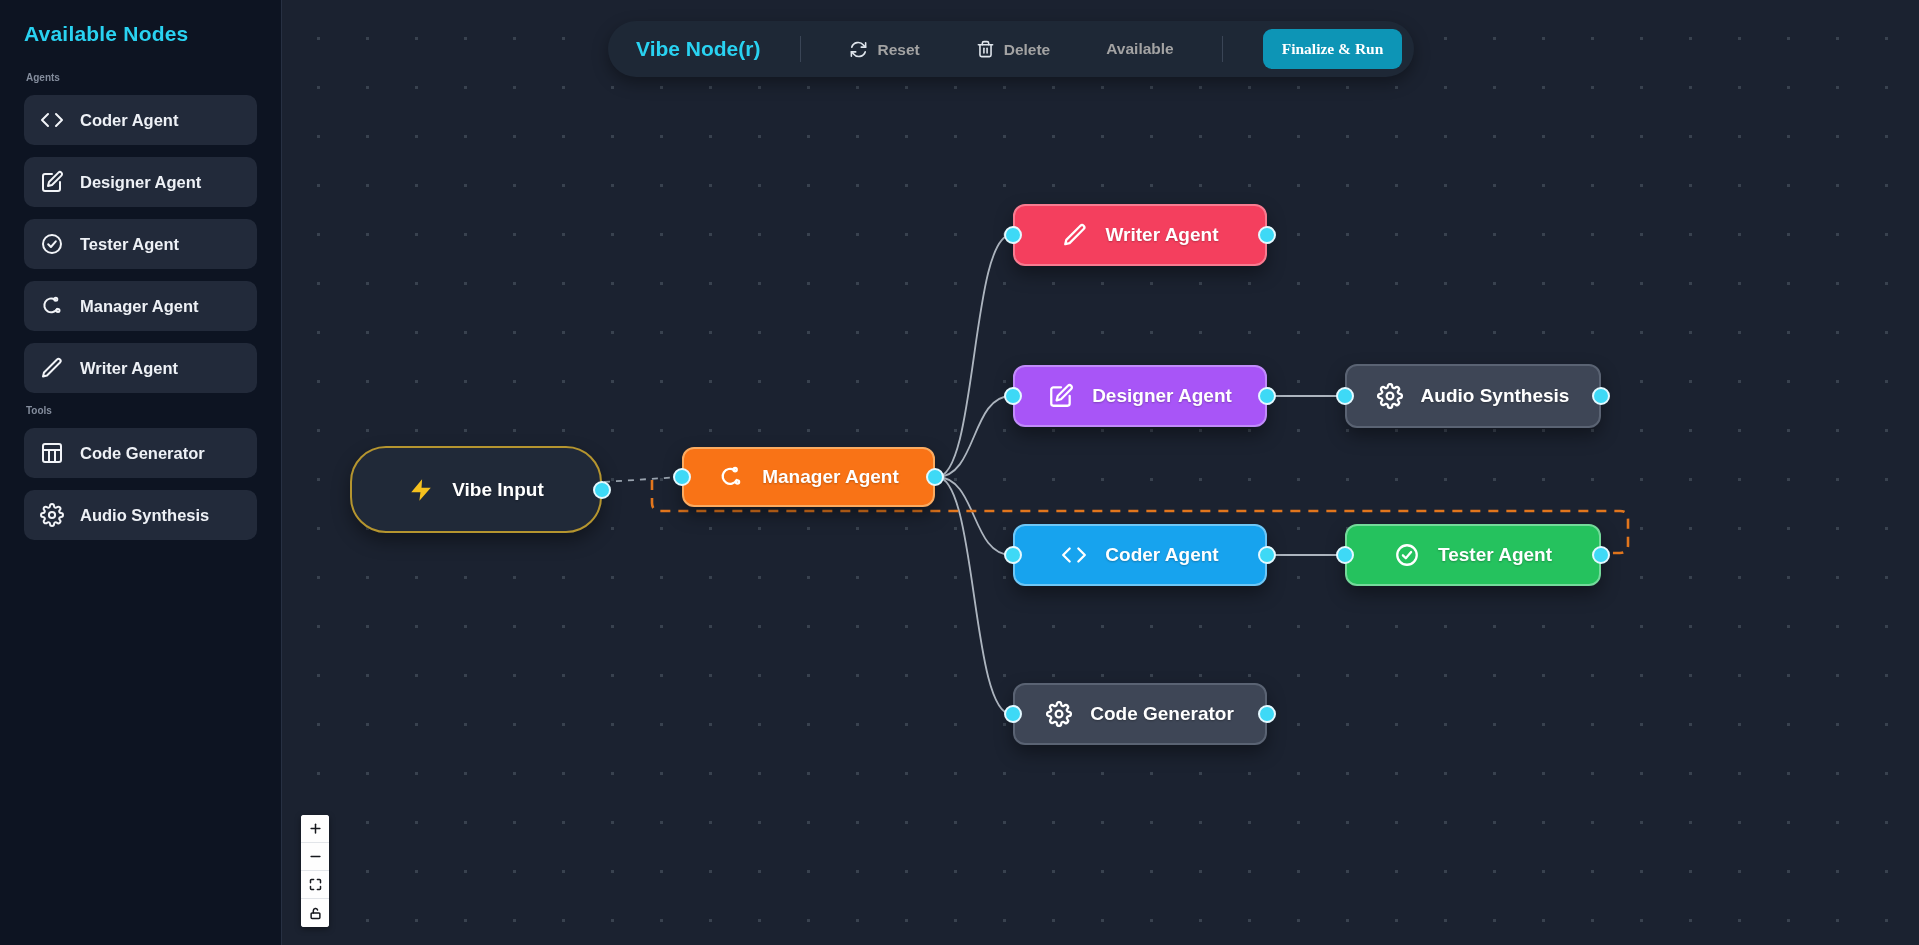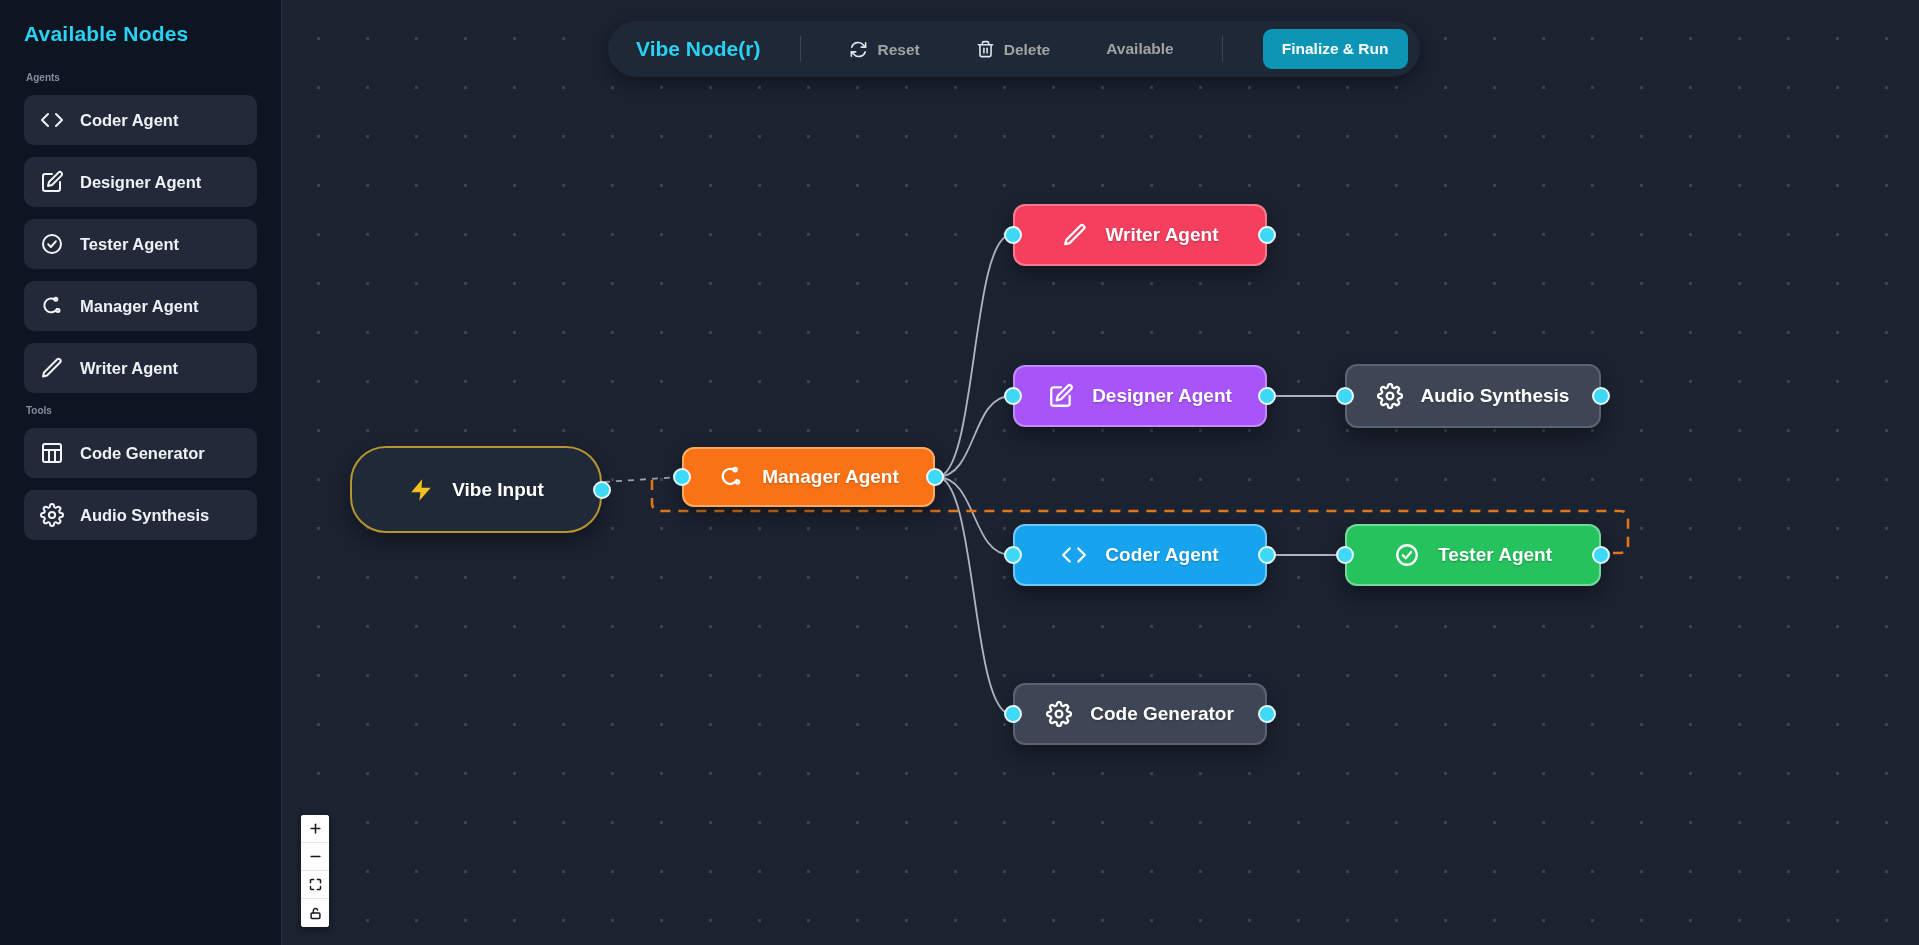--- a/index.html
+++ b/index.html
@@ -25,21 +25,21 @@
 
   
   #toolbar { position:absolute; left:608px; top:21px; height:56px; z-index:6;
              display:flex; align-items:center; gap:40px; padding:0 12px 0 28px;
              background:#1e2836; border-radius:28px; box-shadow:0 6px 16px rgba(0,0,0,.35); }
   .tb-brand { color:#29d2f1; font-size:21px; font-weight:800; }
   .tb-div { width:1px; height:26px; background:#3a4556; }
   .tb-btn { display:flex; align-items:flex-end; gap:9px; background:none; border:none; cursor:pointer;
             color:#a3a3a3; font-family:inherit; font-size:15.5px; font-weight:700; padding:6px 8px; }
   .tb-btn .icn { width:19px; height:19px; color:#dfe5ec; }
-  .tb-finalize { background:#0d95b6; border:none; cursor:pointer; color:#fff; font-family:Liberation Sans, sans-serif;
+  .tb-finalize { background:#0d95b6; border:none; cursor:pointer; color:#fff; font-family:Liberation Serif, serif;
                  font-size:15.5px; font-weight:700; padding:11px 19px; border-radius:9px; }
 
   
   .node { position:absolute; z-index:3; display:flex; align-items:center; justify-content:center;
           gap:18px; border-radius:12px; cursor:pointer; box-shadow:0 8px 18px rgba(0,0,0,.38); }
   .node .icn { width:26px; height:26px; color:#fff; flex:0 0 auto; }
   .node .nlbl { color:#fff; font-size:19px; font-weight:700; text-shadow:0 1px 2px rgba(0,0,0,.25); }
   .handle { position:absolute; width:18px; height:18px; border-radius:50%; background:#3ed9f6;
             border:2.5px solid #e4f9ff; top:50%; transform:translateY(-50%); cursor:crosshair; z-index:4; }
   .handle.left  { left:-11px; }

